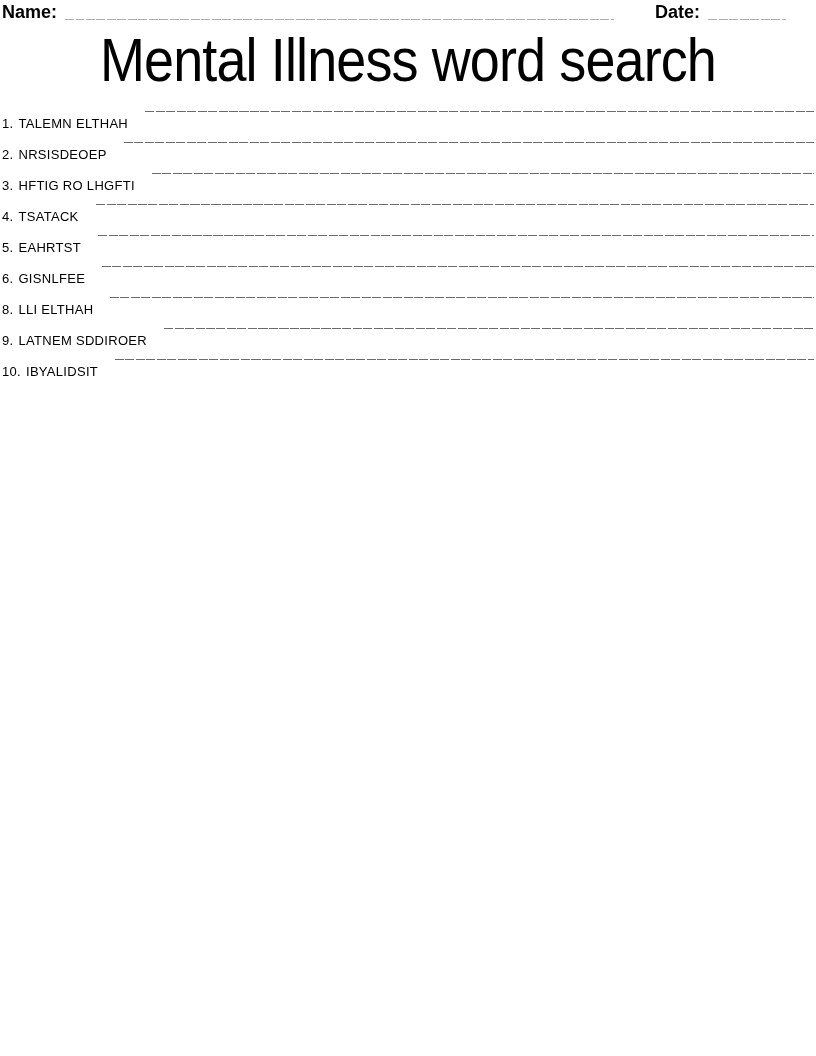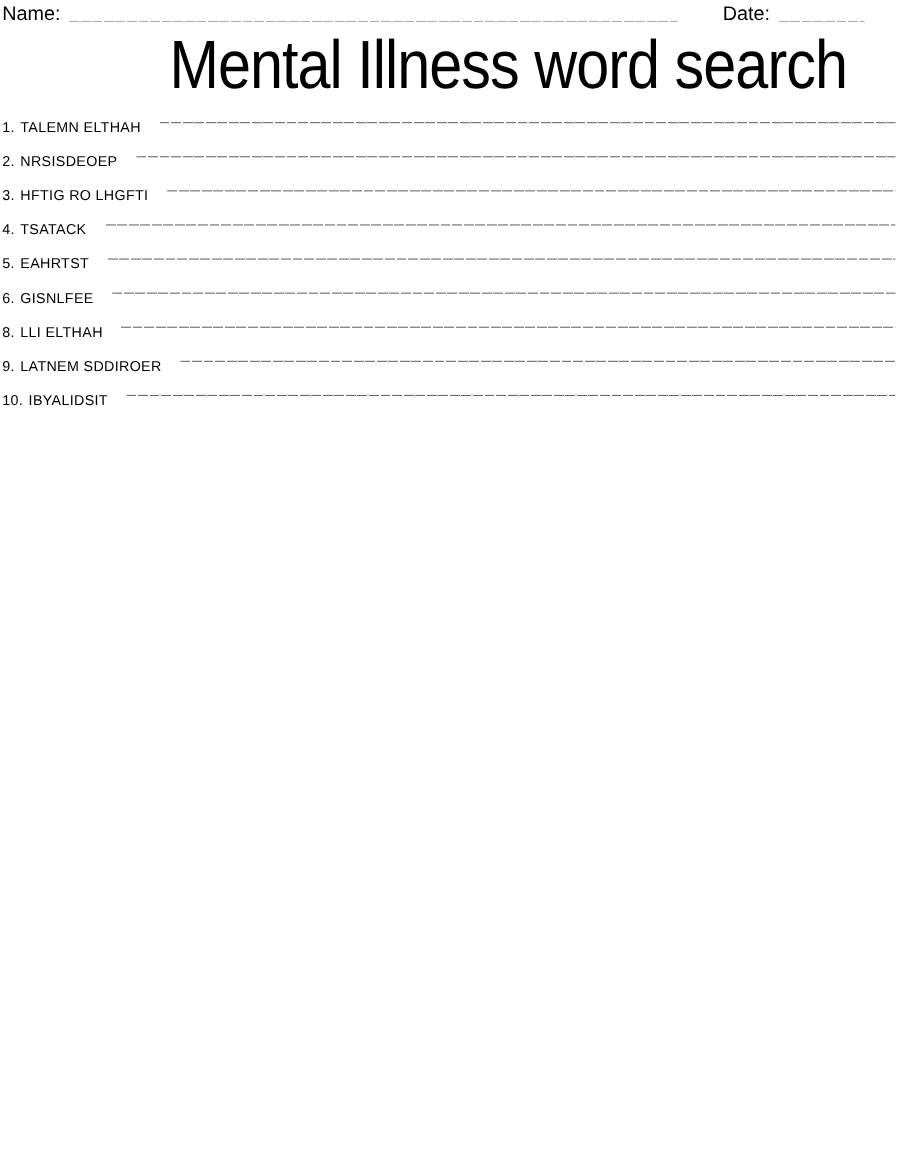--- a/index.html
+++ b/index.html
@@ -13,20 +13,21 @@
     width:816px;height:1056px;
     font-family:"Liberation Sans",sans-serif;
     color:var(--text);
     overflow:hidden;
   }
   
   .header{
     display:flex;
     align-items:baseline;
     padding:2px 30px 0 2px;
+    font-weight:bold;
   }
   .hdr-label{
     font-size:18px;
     line-height:21px;
     white-space:nowrap;
   }
   .blank-line{
     height:1px;
     align-self:baseline;
     background:repeating-linear-gradient(to right,var(--header-line) 0 9px,transparent 9px 10.5px);
@@ -38,41 +39,41 @@
   }
   .date-label{margin-left:41px;}
   .date-blank{
     width:78px;
     margin-left:8px;
     transform:translateY(2px);
   }
   
   .title-wrap{
     margin-top:2px;
-    text-align:right;
+    text-align:center;
     text-decoration:underline;
   }
   .title{
     display:inline-block;
     font-size:62px;
     font-weight:500;
     line-height:1.12;
     letter-spacing:-1px;
     white-space:nowrap;
     transform:scaleX(0.87);
     transform-origin:center;
   }
   
   .word-list{
     margin-top:14px;
     padding:0 2px 0 2px;
   }
   .word-row{
     display:flex;
-    align-items:flex-start;
+    align-items:center;
     height:31px;
   }
   .word-label{
     font-size:13px;
     letter-spacing:0.3px;
     white-space:nowrap;
     font-weight:500;
   }
   .word-number{margin-right:5px;}
   .answer-blank{

